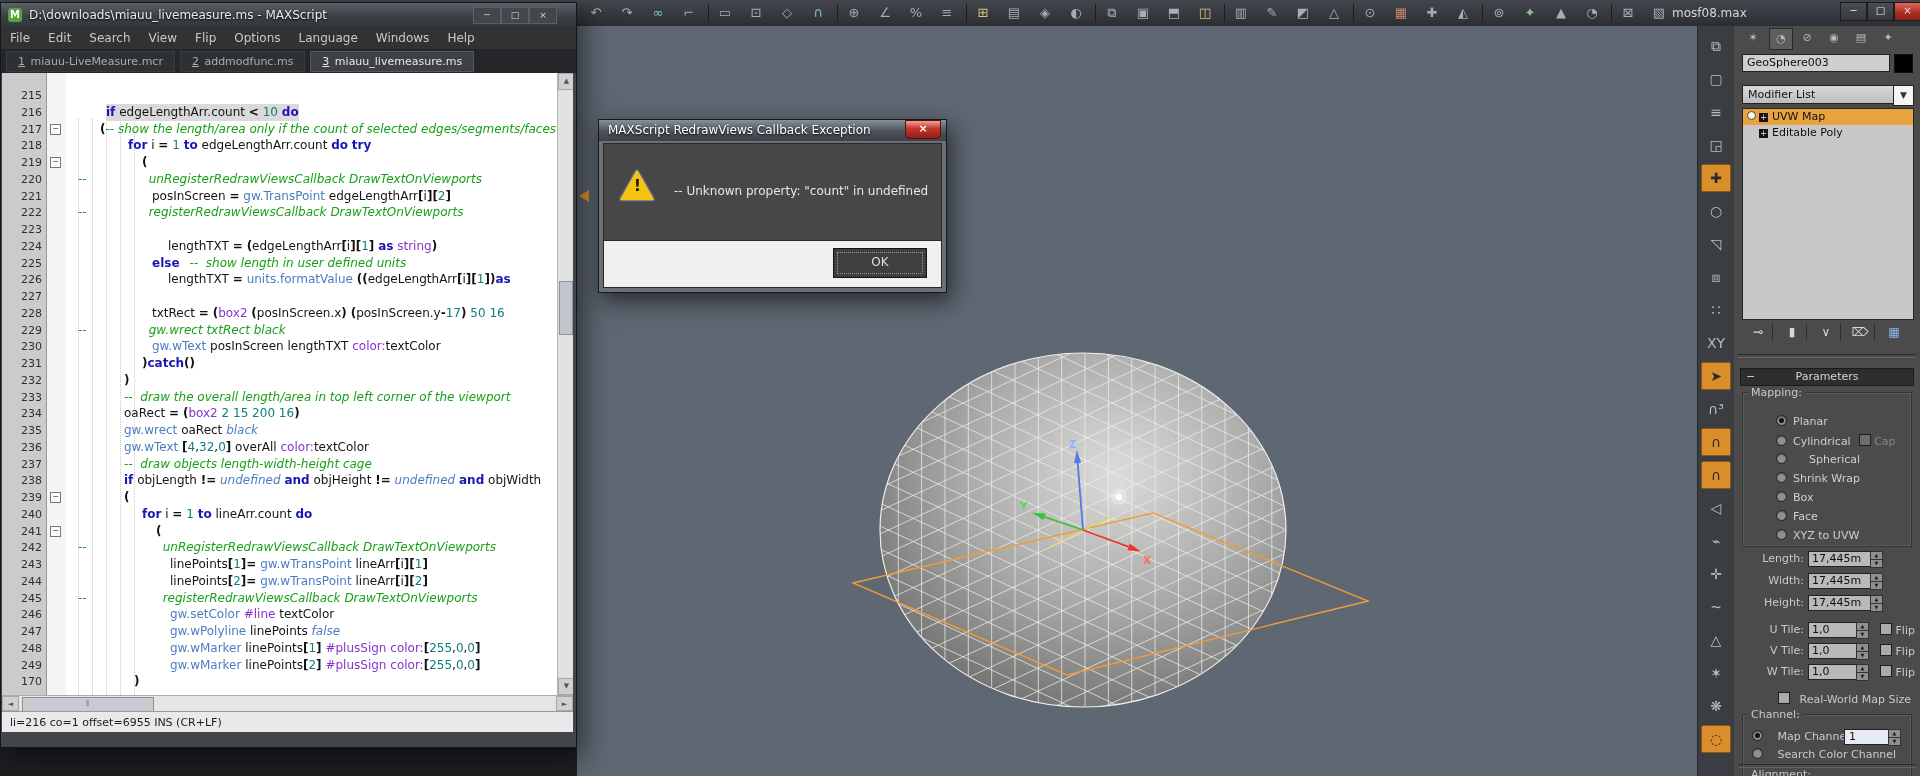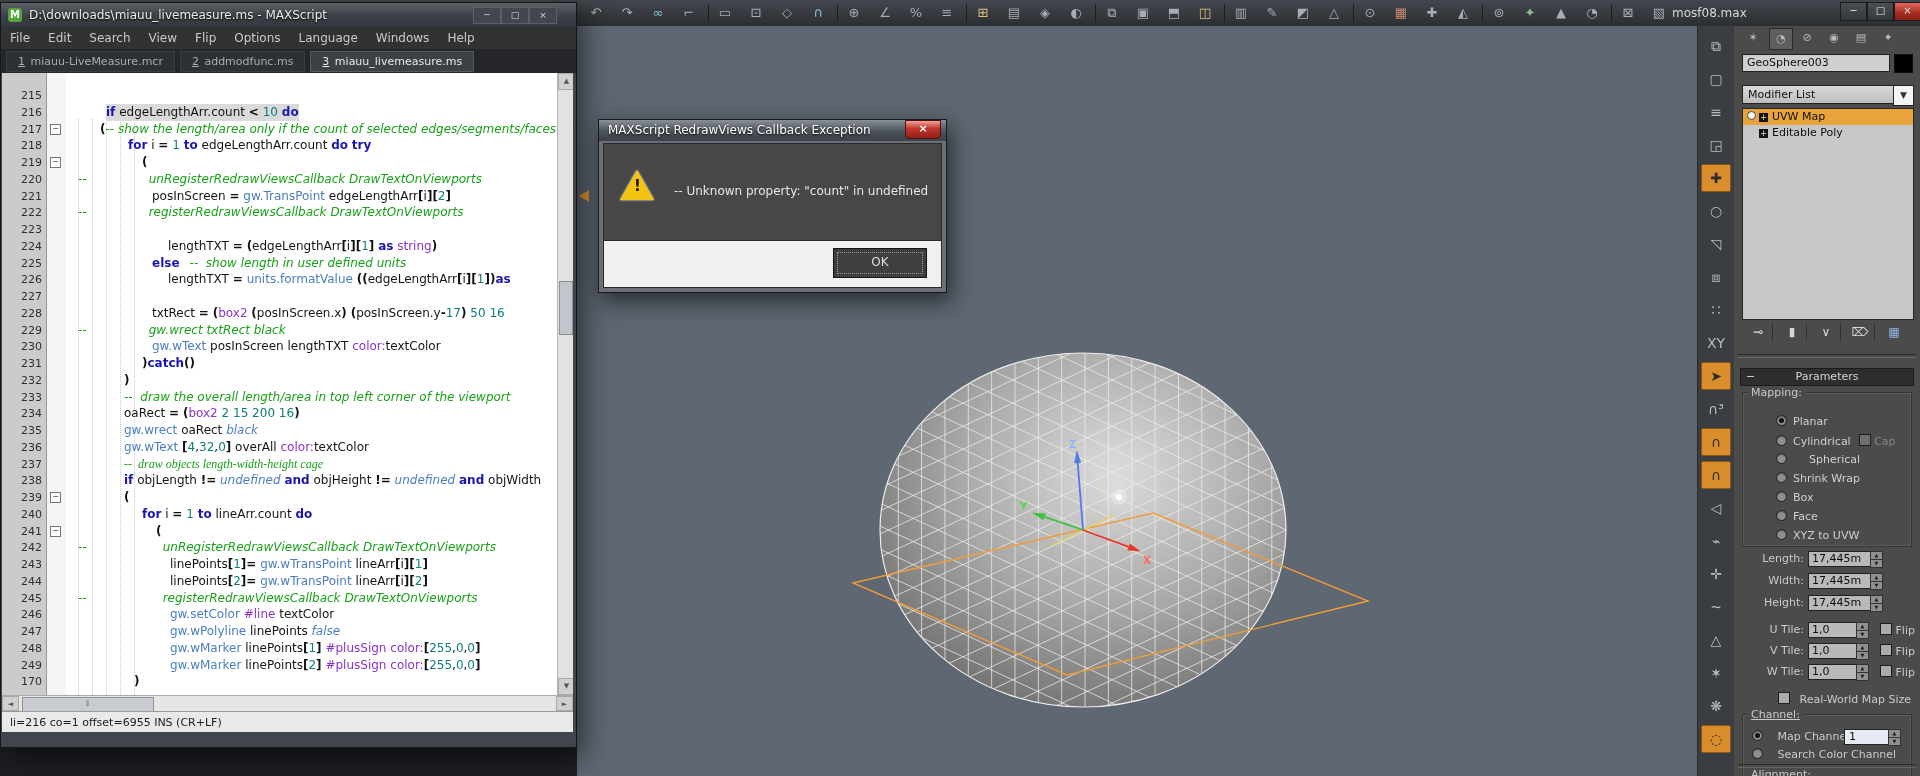--- a/index.html
+++ b/index.html
@@ -397,21 +397,21 @@
           <span class="dn">▼</span>
         </span>
         <span class="flip-wrap"><span class="checkbox"></span><span> Flip</span></span>
       </div>
     </div>
   <div class="chk-row" style="left:16px;top:666px;padding-left:28px;">
     <span class="checkbox"></span>
     <span style="margin-left:6px">Real-World Map Size</span>
   </div>
   <div class="group" style="left:8px;top:688px;width:168px;height:62px;"></div>
-  <span class="legend" style="left:14px;top:682px;text-decoration:underline;">Channel:</span>
+  <span class="legend" style="left:14px;top:682px;">Channel:</span>
   <div class="chk-row" style="left:18px;top:704px;">
     <span class="radio sel"></span>
     <span style="margin-left:5px">Map Channel:</span>
   </div>
   <div style="position:absolute;left:110px;top:703px;width:40px;height:14px;background:#E6EAF2;border:1px solid #222;
               color:#101010;font-size:11px;line-height:14px;padding-left:4px;">1</div>
   <div class="spinner" style="left:154px;top:703px;">
     <span class="up">▲</span>
     <span class="dn">▼</span>
   </div>
@@ -459,21 +459,21 @@
         <div class="code-line" style="top: 215px;"><span class="code-ln">227</span><span class="code-text" style="left: 66px;"></span></div>
         <div class="code-line" style="top: 231.75px;"><span class="code-ln">228</span><span class="code-text" style="left: 150px;"><span>txtRect </span><span class="tk-b">=</span><span> </span><span class="tk-b">(</span><span class="tk-v">box2</span><span> </span><span class="tk-b">(</span><span>posInScreen.x</span><span class="tk-b">)</span><span> </span><span class="tk-b">(</span><span>posInScreen.y</span><span class="tk-b">-</span><span class="tk-n">17</span><span class="tk-b">)</span><span> </span><span class="tk-n">50</span><span> </span><span class="tk-n">16</span></span></div>
         <div class="code-line" style="top: 248.5px;"><span class="code-ln">229</span><span class="code-text" style="left: 76px;"><span class="tk-c">--</span><span class="tk-gap" style="width: 62px;"></span><span class="tk-c">gw.wrect txtRect black</span></span></div>
         <div class="code-line" style="top: 265.25px;"><span class="code-ln">230</span><span class="code-text" style="left: 150px;"><span class="tk-g">gw.wText</span><span> posInScreen lengthTXT </span><span class="tk-v">color:</span><span>textColor</span></span></div>
         <div class="code-line" style="top: 282px;"><span class="code-ln">231</span><span class="code-text" style="left: 140px;"><span class="tk-b">)</span><span class="tk-k">catch</span><span class="tk-b">()</span></span></div>
         <div class="code-line" style="top: 298.75px;"><span class="code-ln">232</span><span class="code-text" style="left: 122px;"><span class="tk-b">)</span></span></div>
         <div class="code-line" style="top: 315.5px;"><span class="code-ln">233</span><span class="code-text" style="left: 122px;"><span class="tk-c">--  draw the overall length/area in top left corner of the viewport</span></span></div>
         <div class="code-line" style="top: 332.25px;"><span class="code-ln">234</span><span class="code-text" style="left: 122px;"><span>oaRect </span><span class="tk-b">=</span><span> </span><span class="tk-b">(</span><span class="tk-v">box2</span><span> </span><span class="tk-n">2</span><span> </span><span class="tk-n">15</span><span> </span><span class="tk-n">200</span><span> </span><span class="tk-n">16</span><span class="tk-b">)</span></span></div>
         <div class="code-line" style="top: 349px;"><span class="code-ln">235</span><span class="code-text" style="left: 122px;"><span class="tk-g">gw.wrect</span><span> oaRect </span><span class="tk-i">black</span></span></div>
         <div class="code-line" style="top: 365.75px;"><span class="code-ln">236</span><span class="code-text" style="left: 122px;"><span class="tk-g">gw.wText</span><span> </span><span class="tk-b">[</span><span class="tk-n">4</span><span>,</span><span class="tk-n">32</span><span>,</span><span class="tk-n">0</span><span class="tk-b">]</span><span> overAll </span><span class="tk-v">color:</span><span>textColor</span></span></div>
-        <div class="code-line" style="top: 382.5px;"><span class="code-ln">237</span><span class="code-text" style="left: 122px; font-family: Liberation Serif, serif;"><span class="tk-c">--  draw objects length-width-height cage</span></span></div>
+        <div class="code-line" style="top: 382.5px;"><span class="code-ln">237</span><span class="code-text" style="left: 122px;"><span class="tk-c">--  draw objects length-width-height cage</span></span></div>
         <div class="code-line" style="top: 399.25px;"><span class="code-ln">238</span><span class="code-text" style="left: 122px;"><span class="tk-k">if</span><span> objLength </span><span class="tk-b">!=</span><span> </span><span class="tk-i">undefined</span><span> </span><span class="tk-k">and</span><span> objHeight </span><span class="tk-b">!=</span><span> </span><span class="tk-i">undefined</span><span> </span><span class="tk-k">and</span><span> objWidth</span></span></div>
         <div class="code-line" style="top: 416px;"><span class="code-ln">239</span><span class="code-fold">−</span><span class="code-text" style="left: 122px;"><span class="tk-b">(</span></span></div>
         <div class="code-line" style="top: 432.75px;"><span class="code-ln">240</span><span class="code-text" style="left: 140px;"><span class="tk-k">for</span><span> i </span><span class="tk-b">=</span><span> </span><span class="tk-n">1</span><span> </span><span class="tk-k">to</span><span> lineArr.count </span><span class="tk-k">do</span></span></div>
         <div class="code-line" style="top: 449.5px;"><span class="code-ln">241</span><span class="code-fold">−</span><span class="code-text" style="left: 154px;"><span class="tk-b">(</span></span></div>
         <div class="code-line" style="top: 466.25px;"><span class="code-ln">242</span><span class="code-text" style="left: 76px;"><span class="tk-c">--</span><span class="tk-gap" style="width: 76px;"></span><span class="tk-c">unRegisterRedrawViewsCallback DrawTextOnViewports</span></span></div>
         <div class="code-line" style="top: 483px;"><span class="code-ln">243</span><span class="code-text" style="left: 168px;"><span>linePoints</span><span class="tk-b">[</span><span class="tk-n">1</span><span class="tk-b">]=</span><span> </span><span class="tk-g">gw.wTransPoint</span><span> lineArr</span><span class="tk-b">[</span><span>i</span><span class="tk-b">][</span><span class="tk-n">1</span><span class="tk-b">]</span></span></div>
         <div class="code-line" style="top: 499.75px;"><span class="code-ln">244</span><span class="code-text" style="left: 168px;"><span>linePoints</span><span class="tk-b">[</span><span class="tk-n">2</span><span class="tk-b">]=</span><span> </span><span class="tk-g">gw.wTransPoint</span><span> lineArr</span><span class="tk-b">[</span><span>i</span><span class="tk-b">][</span><span class="tk-n">2</span><span class="tk-b">]</span></span></div>
         <div class="code-line" style="top: 516.5px;"><span class="code-ln">245</span><span class="code-text" style="left: 76px;"><span class="tk-c">--</span><span class="tk-gap" style="width: 76px;"></span><span class="tk-c">registerRedrawViewsCallback DrawTextOnViewports</span></span></div>
         <div class="code-line" style="top: 533.25px;"><span class="code-ln">246</span><span class="code-text" style="left: 168px;"><span class="tk-g">gw.setColor</span><span> </span><span class="tk-v">#line</span><span> textColor</span></span></div>
         <div class="code-line" style="top: 550px;"><span class="code-ln">247</span><span class="code-text" style="left: 168px;"><span class="tk-g">gw.wPolyline</span><span> linePoints </span><span class="tk-i">false</span></span></div>

